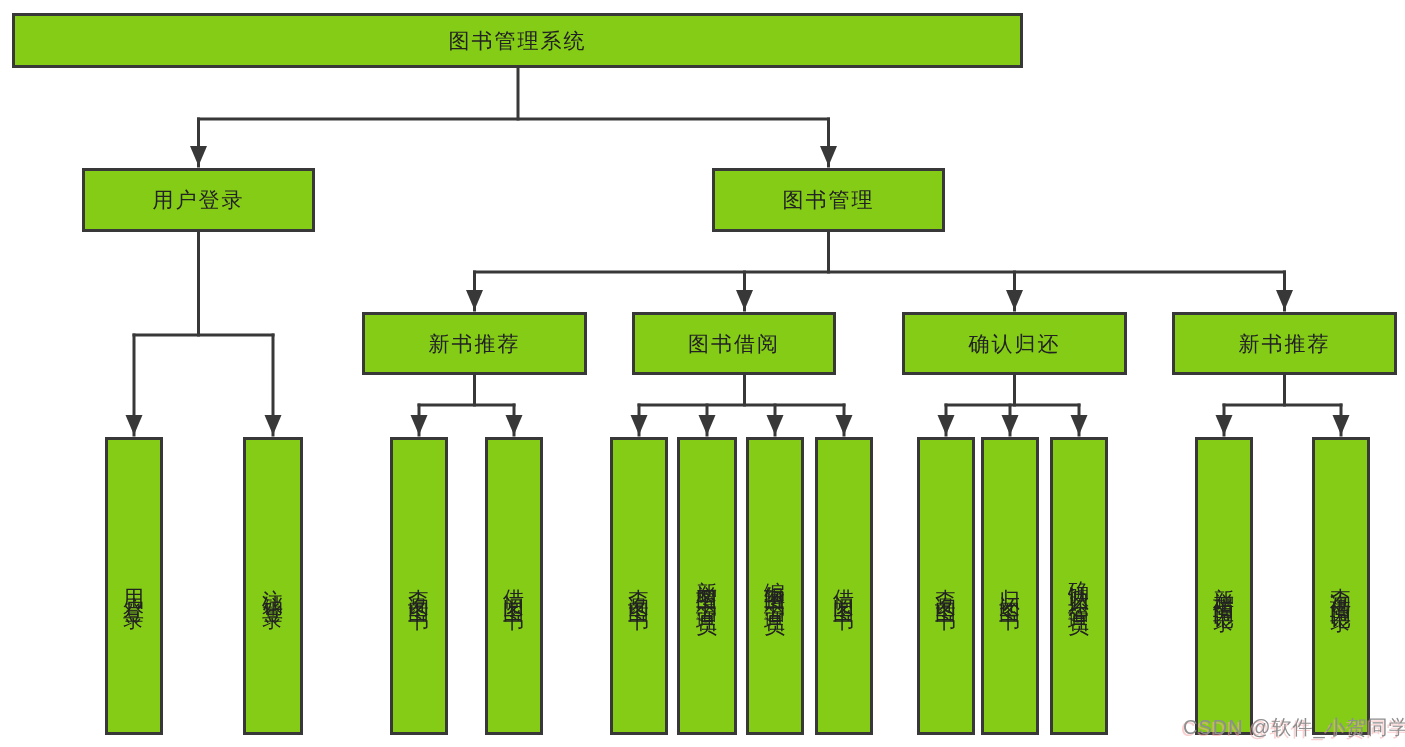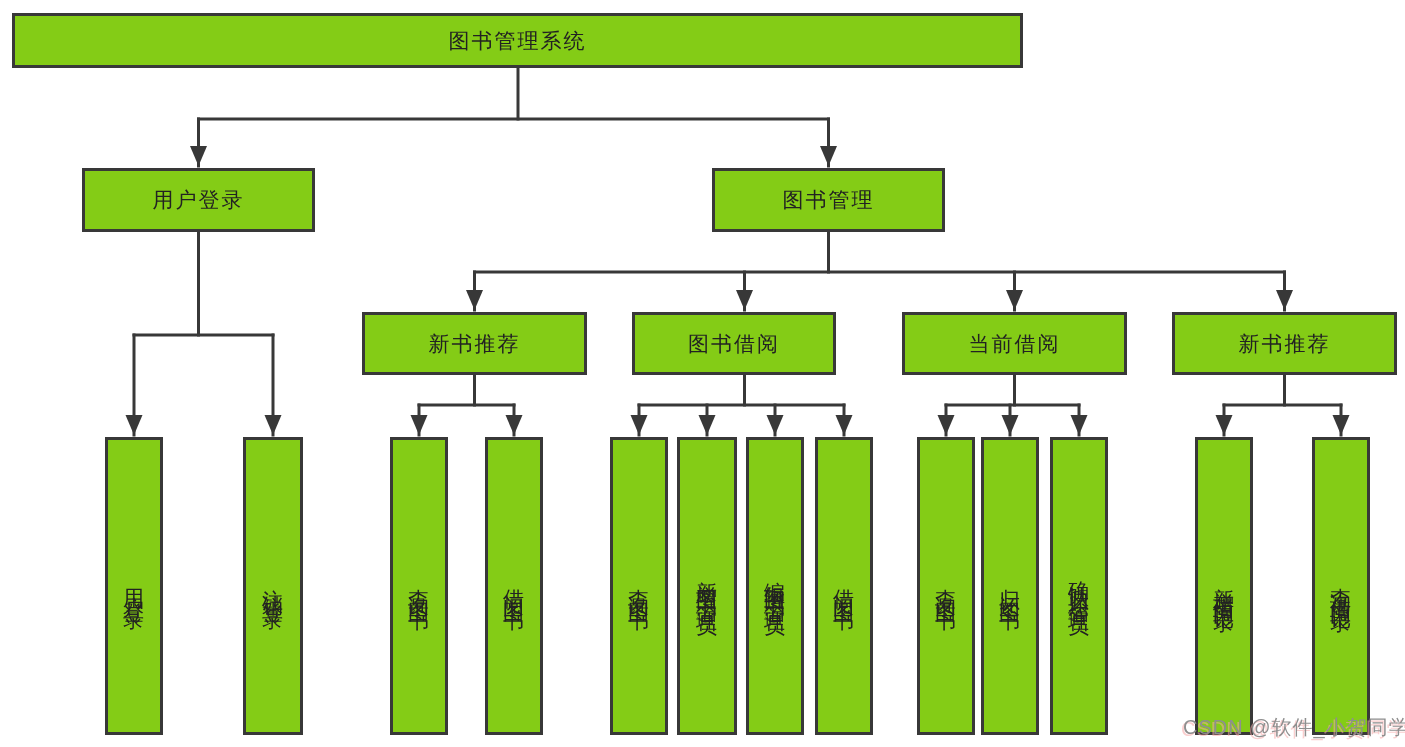--- a/index.html
+++ b/index.html
@@ -131,21 +131,21 @@
     <span class="hlabel">图书管理</span>
   </div>
 
   <div class="node" style="left:362px; top:312px; width:225px; height:63px;">
     <span class="hlabel">新书推荐</span>
   </div>
   <div class="node" style="left:632px; top:312px; width:204px; height:63px;">
     <span class="hlabel">图书借阅</span>
   </div>
   <div class="node" style="left:902px; top:312px; width:225px; height:63px;">
-    <span class="hlabel">当前借阅</span>
+    <span class="hlabel">确认归还</span>
   </div>
   <div class="node" style="left:1172px; top:312px; width:225px; height:63px;">
     <span class="hlabel">新书推荐</span>
   </div>
 
   <div class="node vbox" style="left:105px; top:437px; width:58px; height:298px;">
     <span class="vlabel">用户登录</span>
   </div>
   <div class="node vbox" style="left:243px; top:437px; width:60px; height:298px;">
     <span class="vlabel">注销登录</span>

